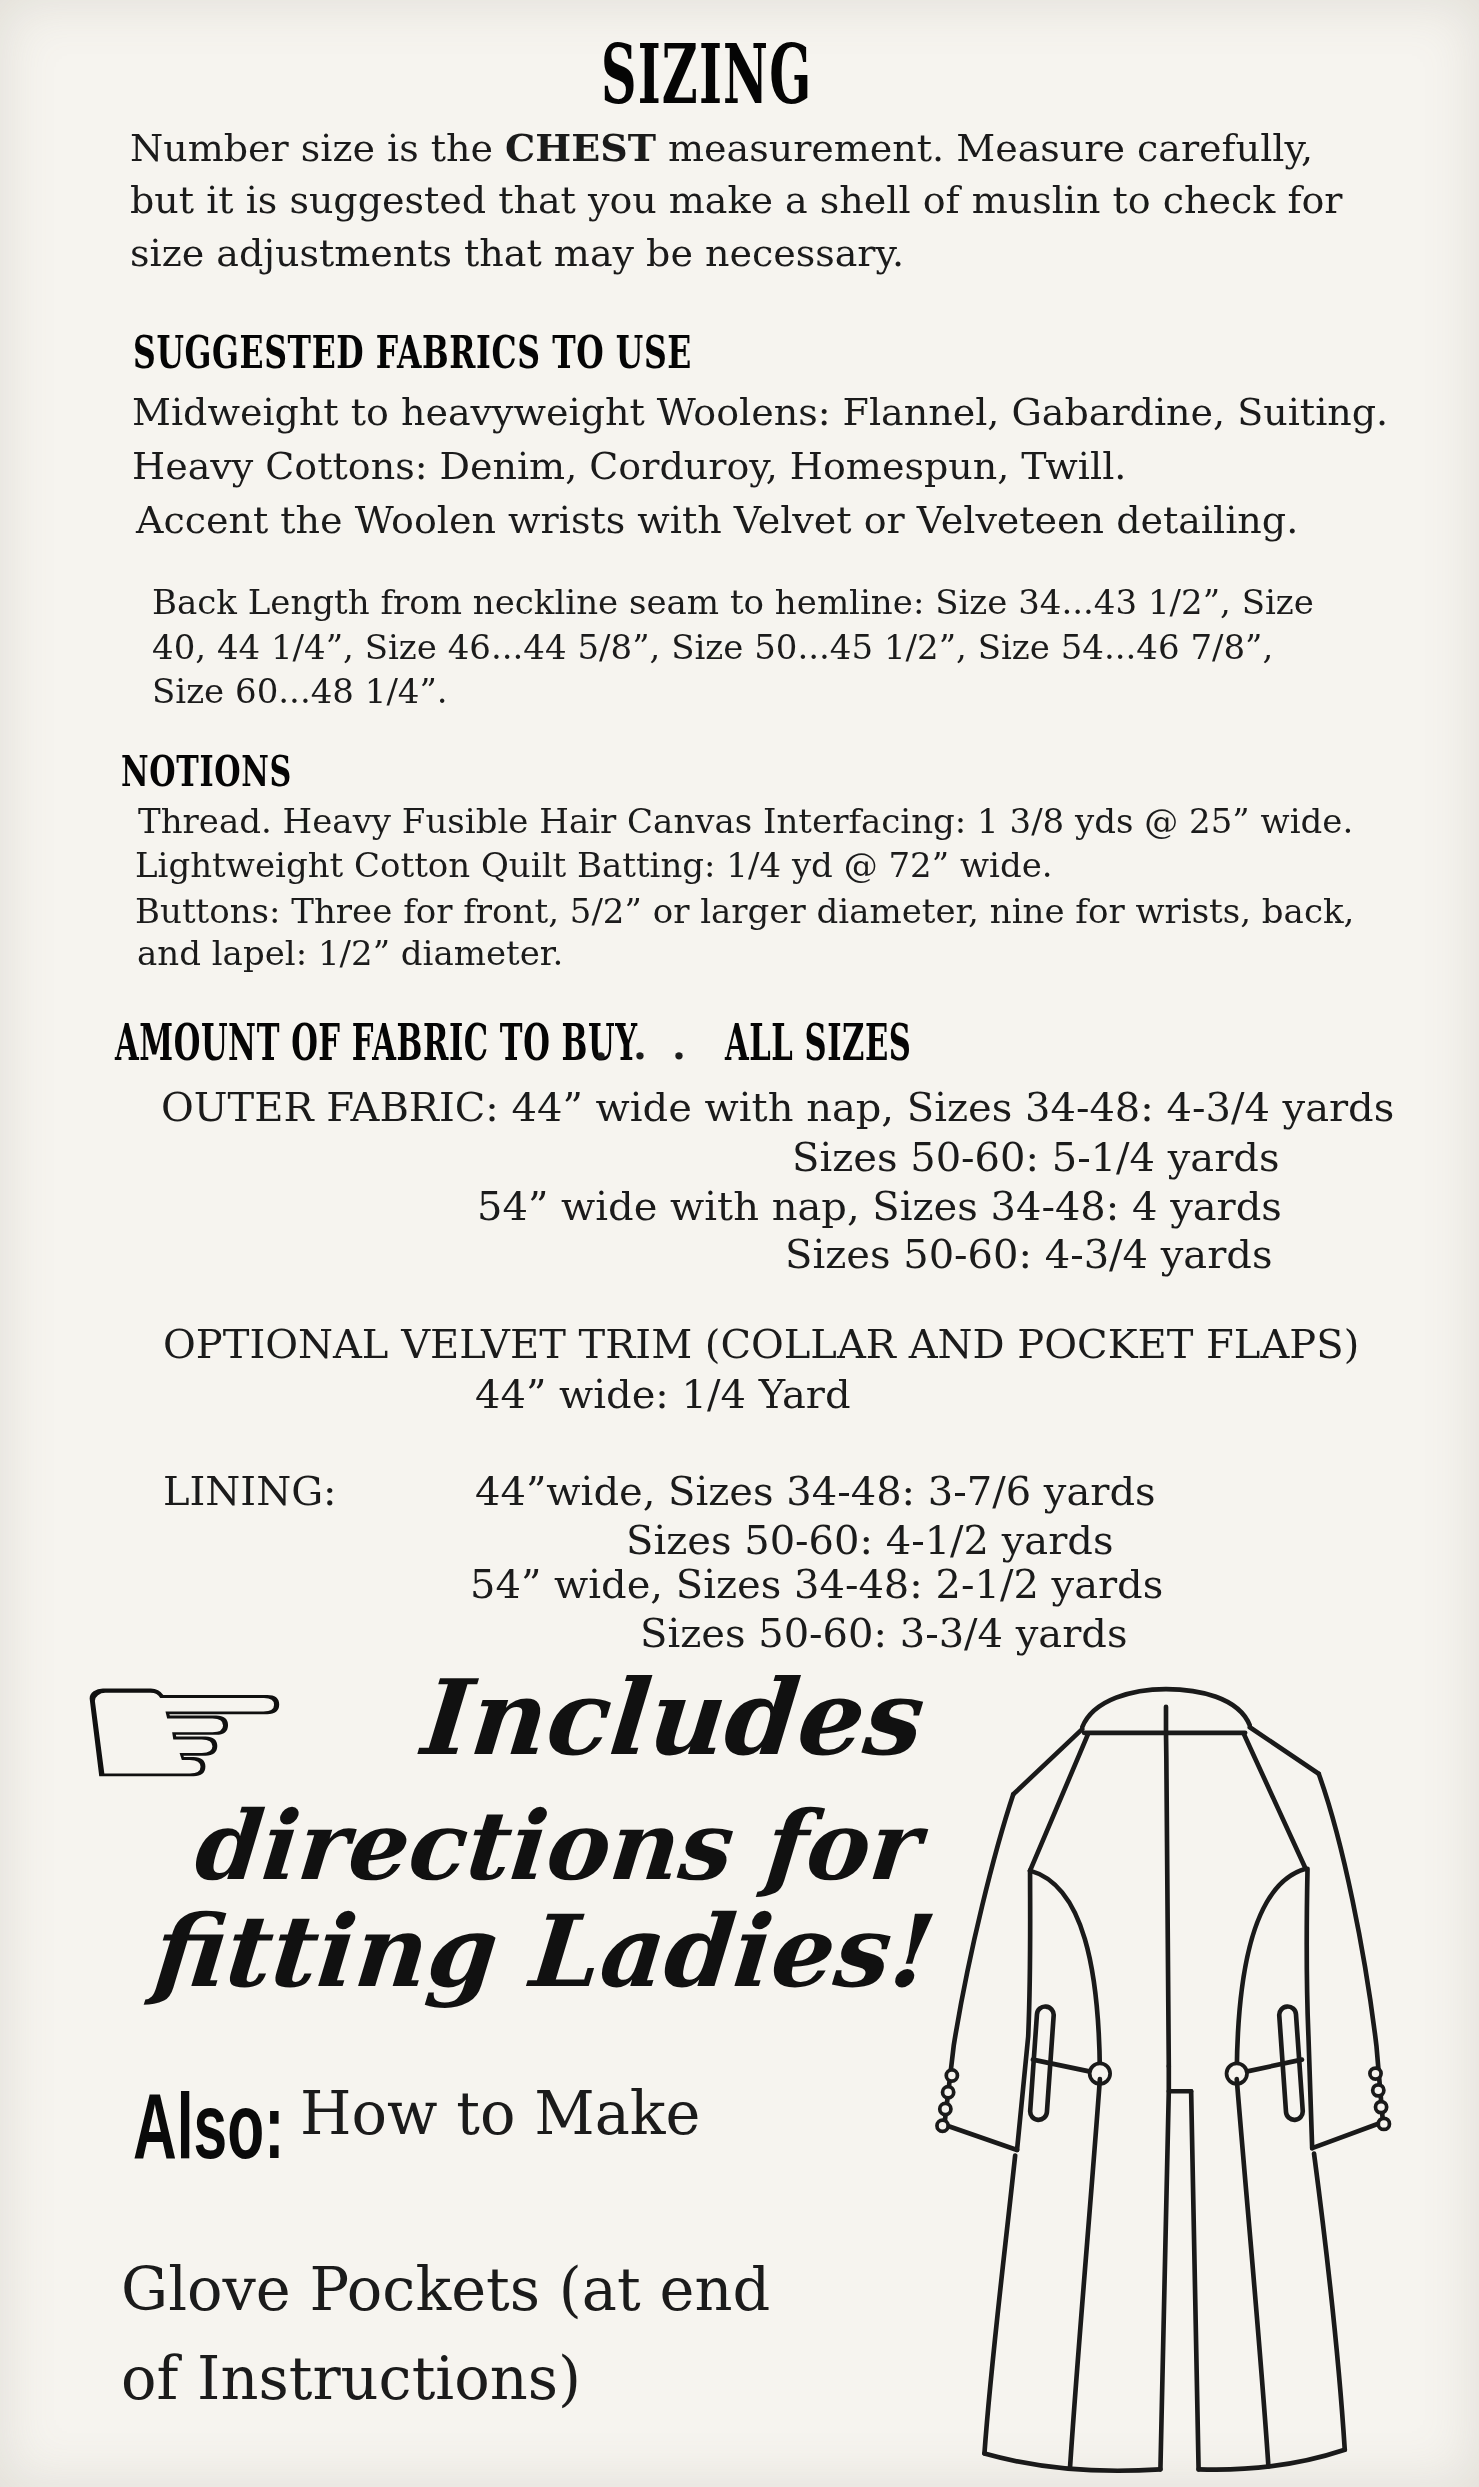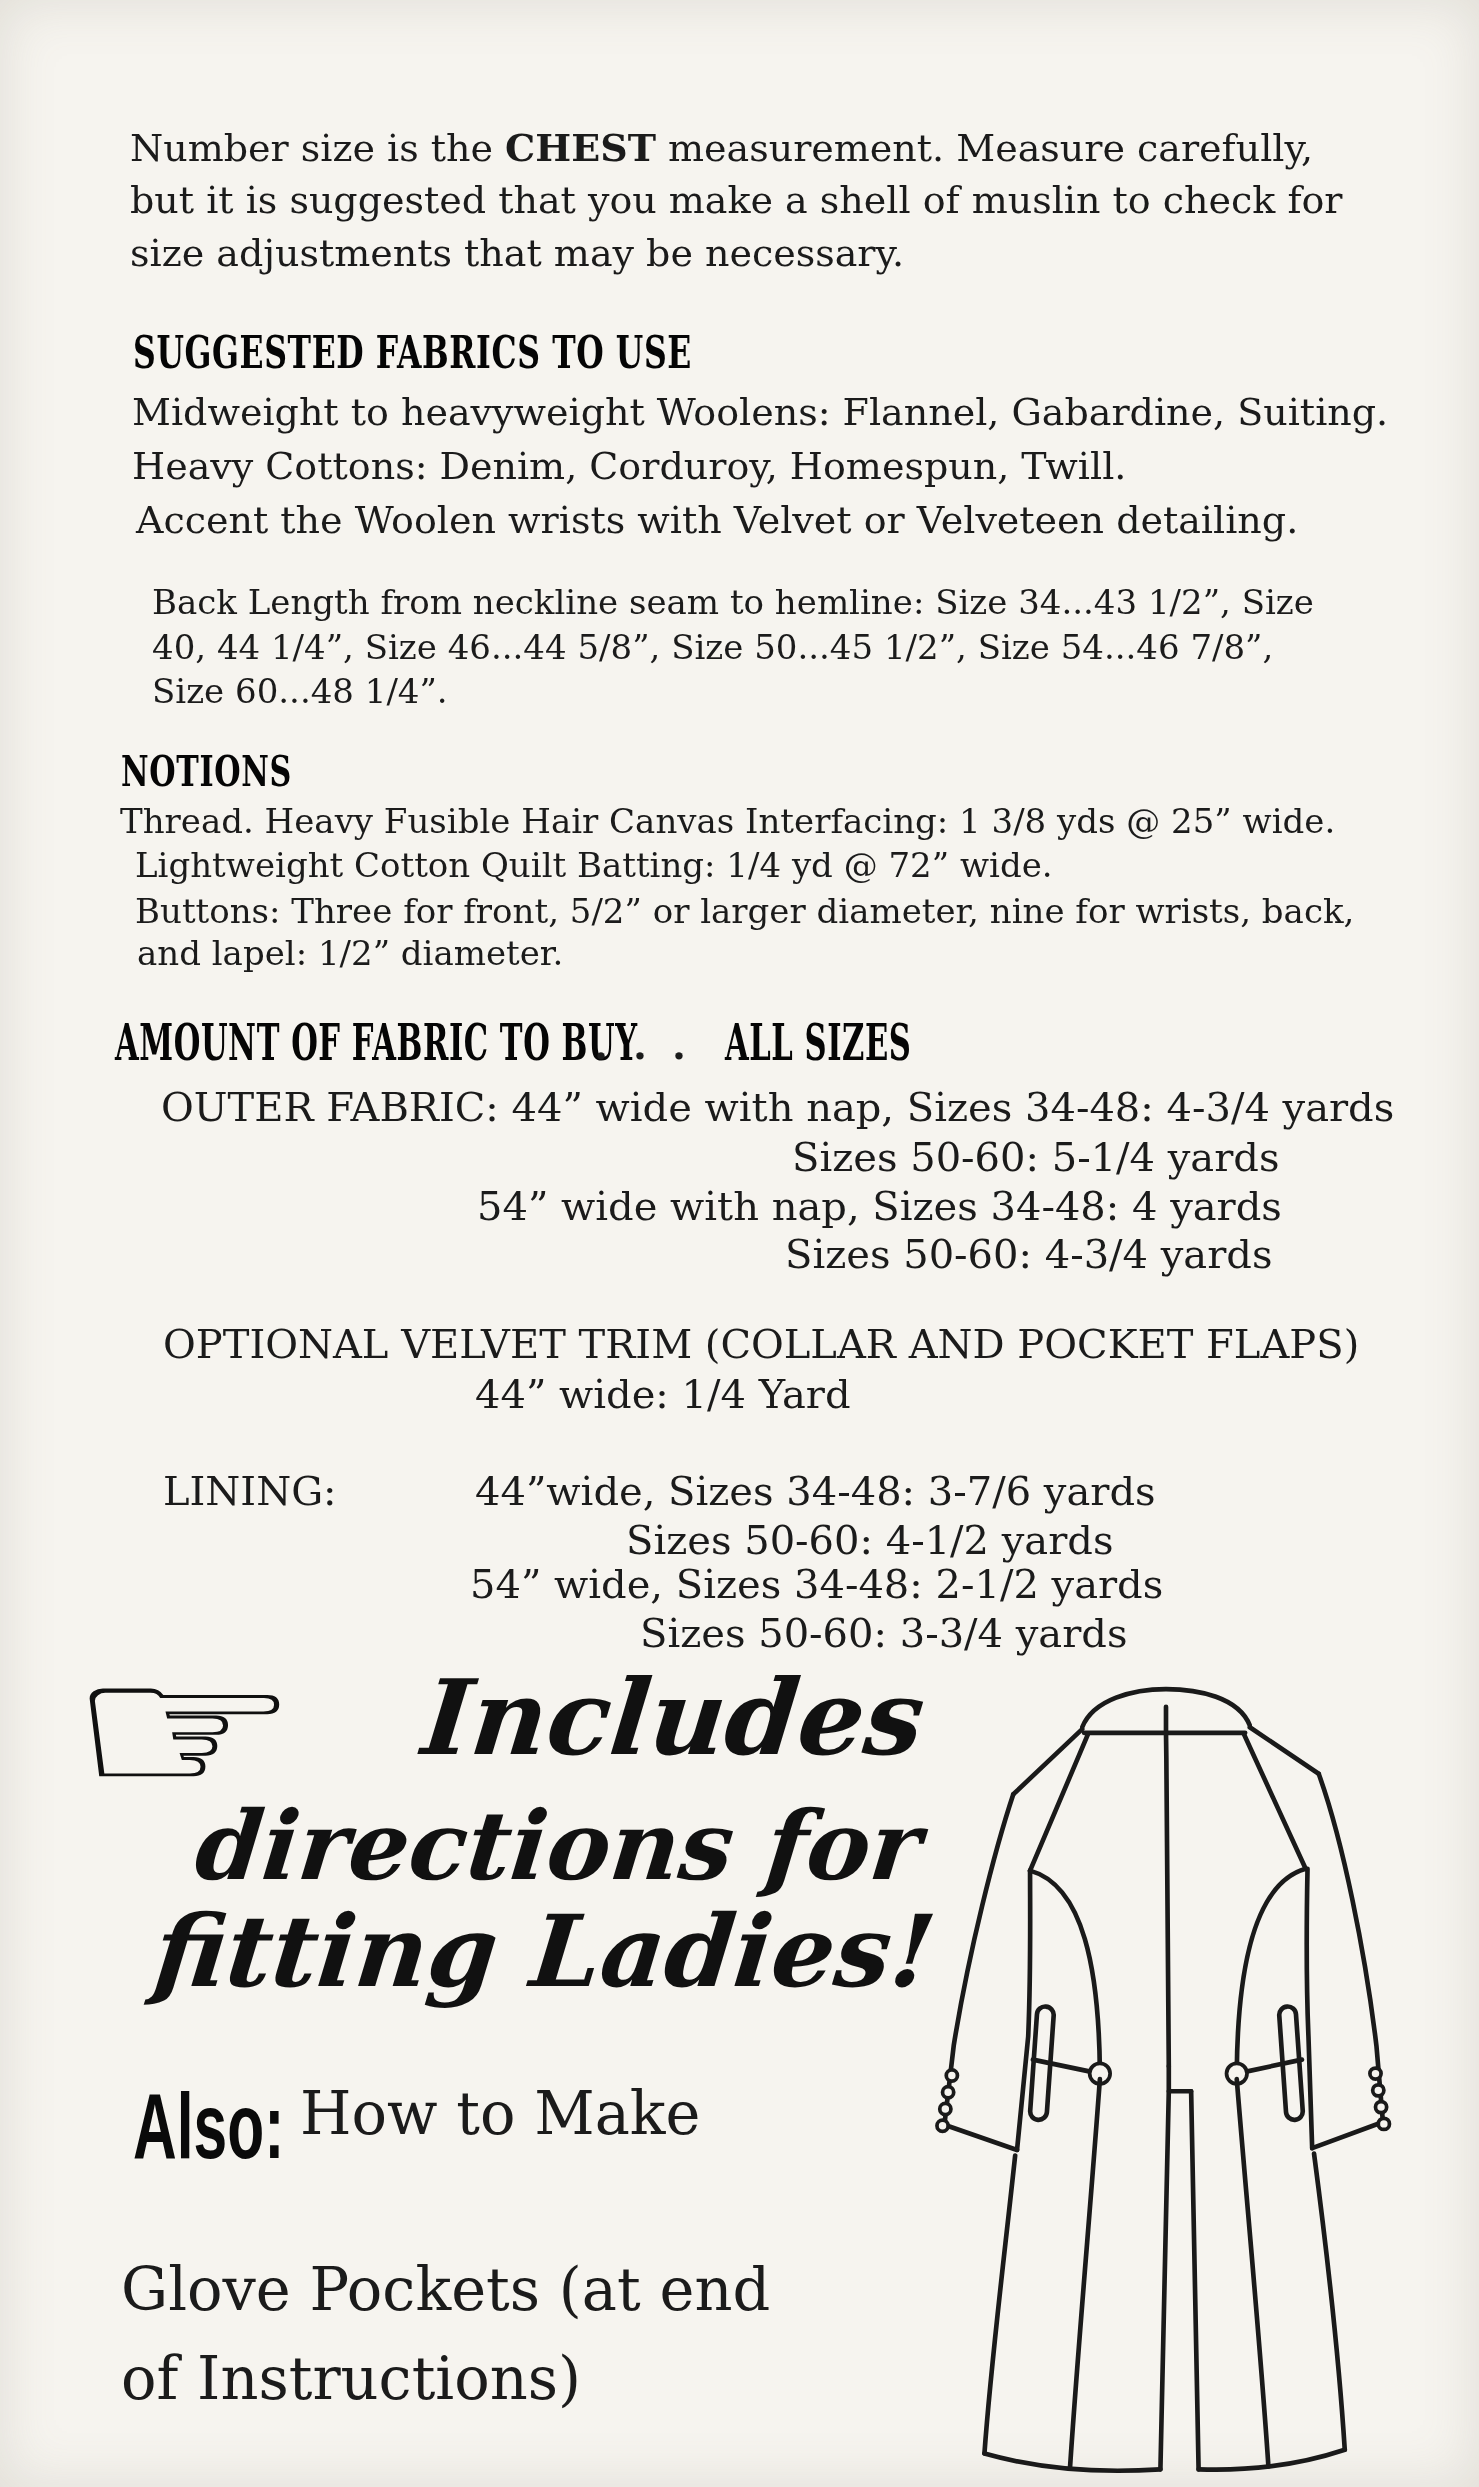--- a/index.html
+++ b/index.html
@@ -41,40 +41,43 @@
   .coat-svg{position:absolute;left:933px;top:1636px;}
   .coat-svg path,.coat-svg line,.coat-svg rect{fill:none;stroke:#1a1a1a;stroke-width:5;stroke-linecap:round;stroke-linejoin:round;}
   .coat-svg circle{fill:#f6f4ef;stroke:#1a1a1a;stroke-width:4;}
   b{font-weight:bold;}
 </style>
 </head>
 <body>
 
 <div class="page">
 
+  <div class="abs" style="left:601px;top:26px;">
+    <span class="stencil title">SIZING</span>
+  </div>
 
   <div class="abs body42" style="left:130px;top:125px;"><span>Number size is the </span><b>CHEST</b><span> measurement.  Measure carefully,</span></div>
   <div class="abs body42" style="left:130px;top:178px;">but it is suggested that you make a shell of muslin to check for</div>
   <div class="abs body42" style="left:130px;top:231px;">size adjustments that may be necessary.</div>
 
   <div class="abs" style="left:133px;top:326px;">
     <span class="stencil h48">SUGGESTED FABRICS TO USE</span>
   </div>
   <div class="abs body42" style="left:132px;top:390px;">Midweight to heavyweight Woolens:  Flannel, Gabardine, Suiting.</div>
   <div class="abs body42" style="left:132px;top:444px;">Heavy Cottons:  Denim, Corduroy, Homespun, Twill.</div>
   <div class="abs body42" style="left:136px;top:498px;">Accent the Woolen wrists with Velvet or Velveteen detailing.</div>
 
   <div class="abs body38" style="left:152px;top:582px;">Back Length from neckline seam to hemline:  Size 34...43 1/2”, Size</div>
   <div class="abs body38" style="left:152px;top:627px;">40, 44 1/4”, Size 46...44 5/8”, Size 50...45 1/2”, Size 54...46 7/8”,</div>
   <div class="abs body38" style="left:152px;top:671px;">Size 60...48 1/4”.</div>
 
   <div class="abs" style="left:121px;top:747px;">
     <span class="stencil h44">NOTIONS</span>
   </div>
-  <div class="abs body38" style="left:120px;top:801px;">Thread.  Heavy Fusible Hair Canvas Interfacing: 1 3/8 yds @ 25” wide.</div>
+  <div class="abs body38" style="left:138px;top:801px;">Thread.  Heavy Fusible Hair Canvas Interfacing: 1 3/8 yds @ 25” wide.</div>
   <div class="abs body38" style="left:135px;top:845px;">Lightweight Cotton Quilt Batting: 1/4 yd @ 72” wide.</div>
   <div class="abs body38" style="left:135px;top:891px;">Buttons: Three for front,  5/2” or larger diameter,  nine for wrists, back,</div>
   <div class="abs body38" style="left:137px;top:933px;">and lapel: 1/2” diameter.</div>
 
   <div class="abs" style="left:115px;top:1012px;">
     <span class="stencil h55">AMOUNT OF FABRIC TO BUY</span>
   </div>
   <div class="abs body44" style="left:594px;top:1021px;font-weight:bold;letter-spacing:5.6px;">. . .</div>
   <div class="abs" style="left:725px;top:1012px;">
     <span class="stencil h55">ALL SIZES</span>

